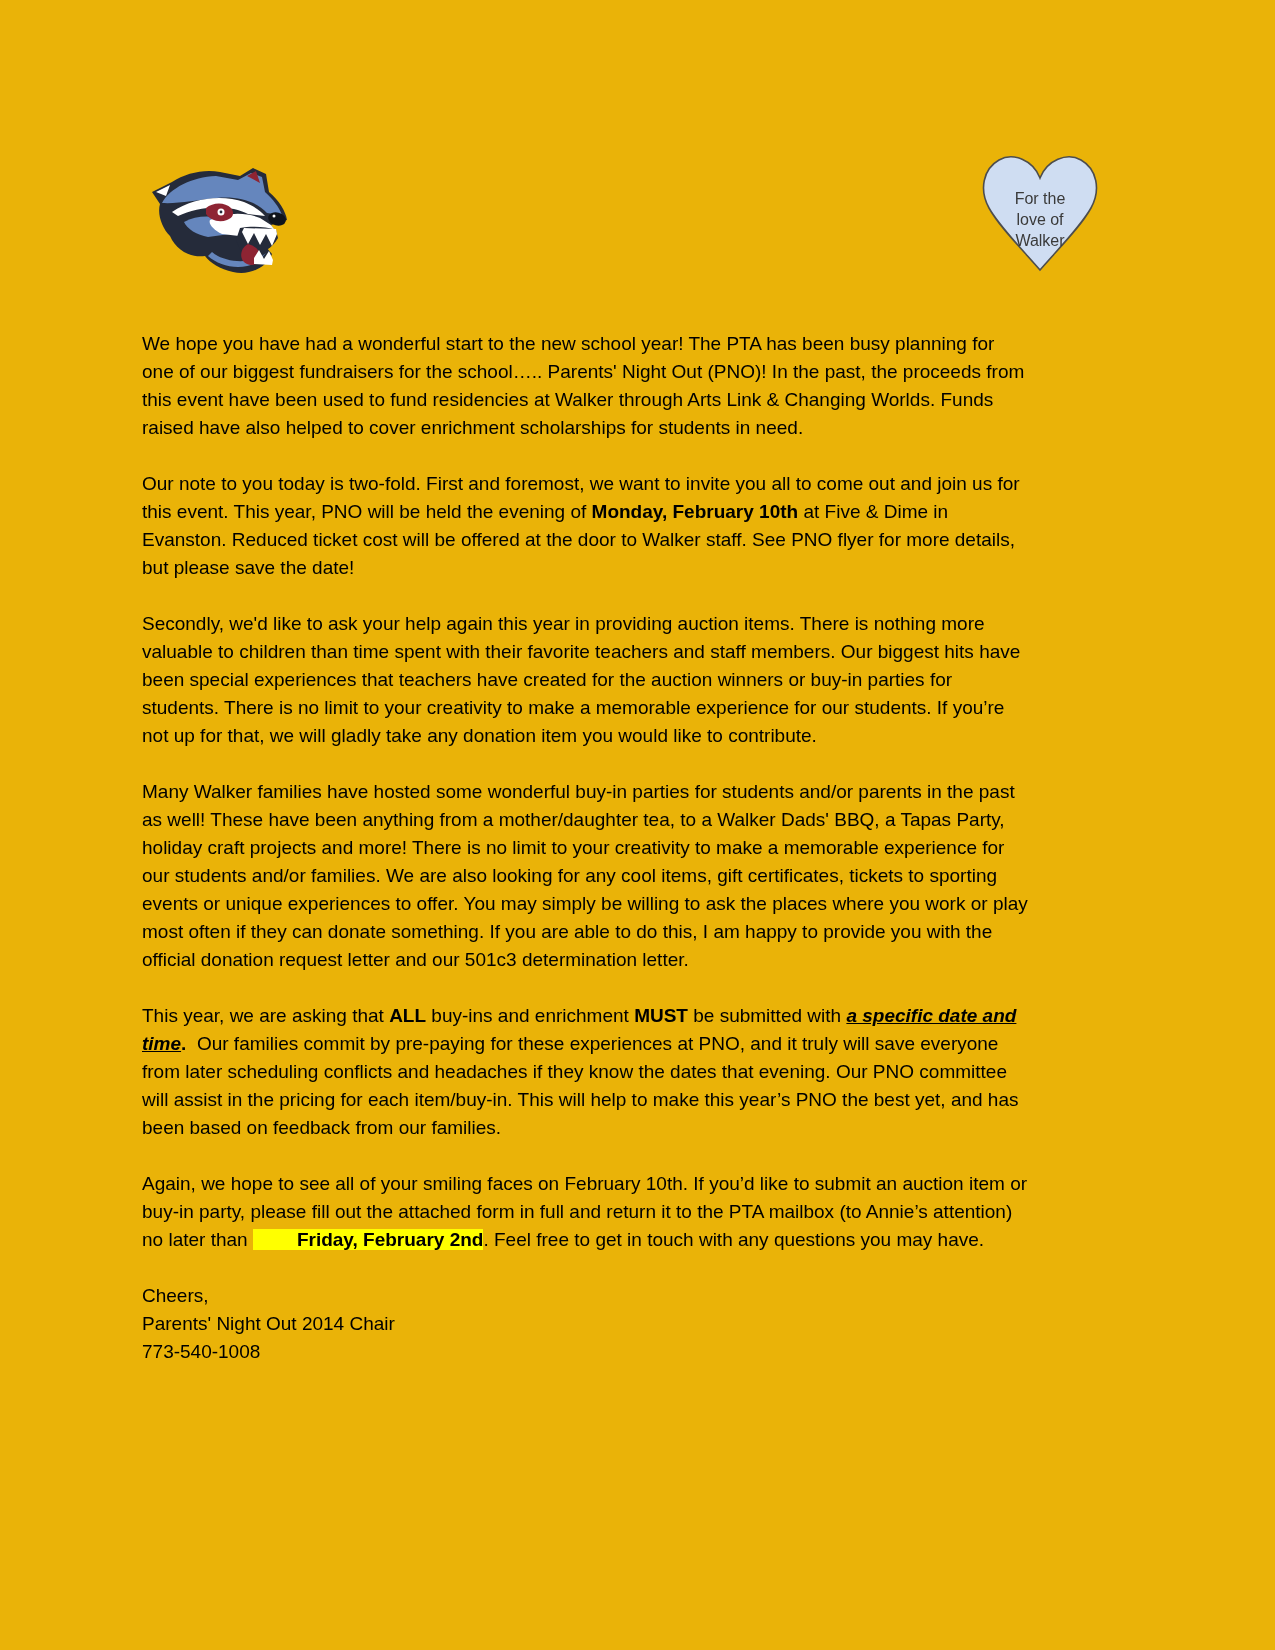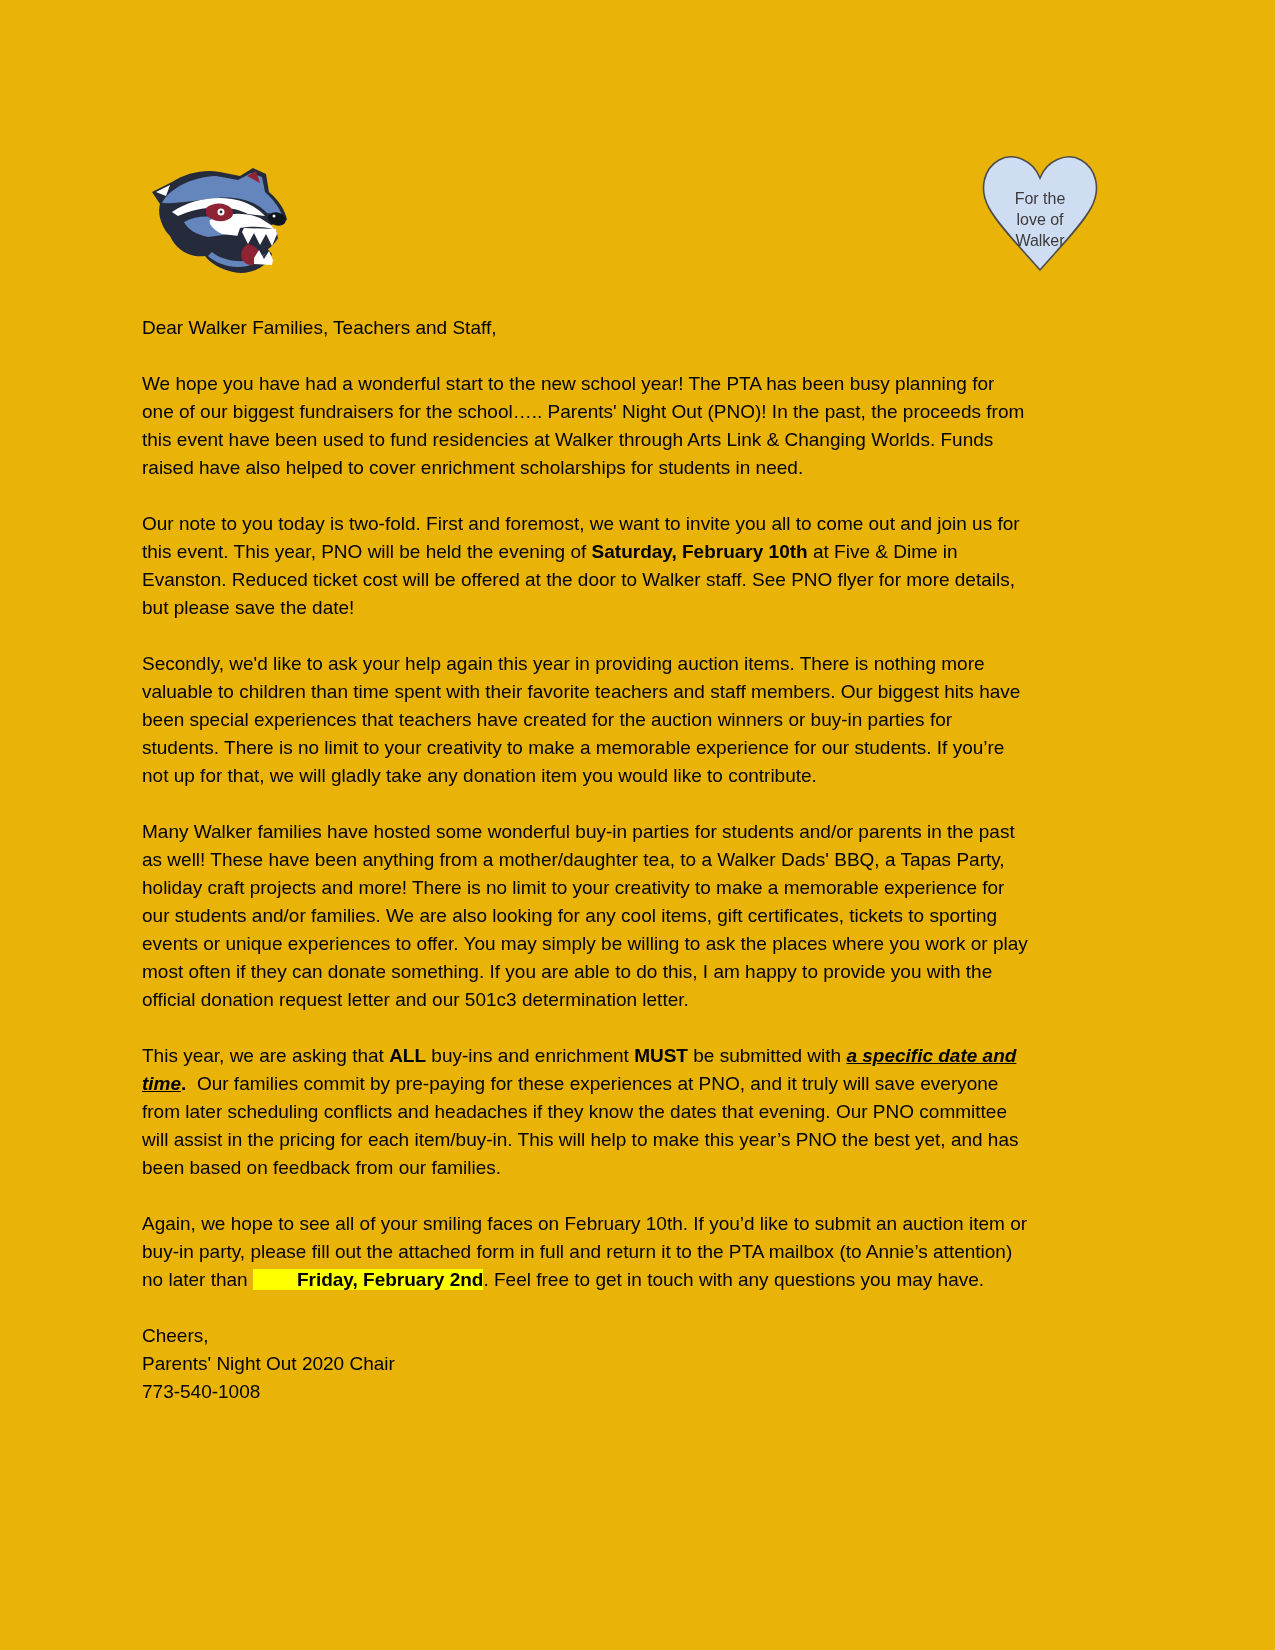--- a/index.html
+++ b/index.html
@@ -74,28 +74,27 @@
       <path d="M65 34 C58 16 38 8 24 16 C8 25 4 46 14 64 C24 82 44 102 65 126 C86 102 106 82 116 64 C126 46 122 25 106 16 C92 8 72 16 65 34 Z" fill="#cfddf2" stroke="#4d4d4d" stroke-width="1.6"></path>
     </svg>
     <div class="heart-text">
       <div>For the</div>
       <div>love of</div>
       <div>Walker</div>
     </div>
   </div>
 
   <div class="letter">
-    <div class="salutation">Dear Walker Families, Teachers and Staff,</div>
     <div>
         <div class="para"><span>We hope you have had a wonderful start to the new school year! The PTA has been busy planning for
 one of our biggest fundraisers for the school….. Parents' Night Out (PNO)! In the past, the proceeds from
 this event have been used to fund residencies at Walker through Arts Link &amp; Changing Worlds. Funds
 raised have also helped to cover enrichment scholarships for students in need.</span></div>
         <div class="para"><span>Our note to you today is two-fold. First and foremost, we want to invite you all to come out and join us for
-this event. This year, PNO will be held the evening of </span><span class="b">Saturday, February 10th</span><span> at Five &amp; Dime in
+this event. This year, PNO will be held the evening of </span><span class="b">Monday, February 10th</span><span> at Five &amp; Dime in
 Evanston. Reduced ticket cost will be offered at the door to Walker staff. See PNO flyer for more details,
 but please save the date!</span></div>
         <div class="para"><span>Secondly, we'd like to ask your help again this year in providing auction items. There is nothing more
 valuable to children than time spent with their favorite teachers and staff members. Our biggest hits have
 been special experiences that teachers have created for the auction winners or buy-in parties for
 students. There is no limit to your creativity to make a memorable experience for our students. If you’re
 not up for that, we will gladly take any donation item you would like to contribute.</span></div>
         <div class="para"><span>Many Walker families have hosted some wonderful buy-in parties for students and/or parents in the past
 as well! These have been anything from a mother/daughter tea, to a Walker Dads' BBQ, a Tapas Party,
 holiday craft projects and more! There is no limit to your creativity to make a memorable experience for
@@ -107,18 +106,18 @@
 time</span><span class="b">.</span><span>  Our families commit by pre-paying for these experiences at PNO, and it truly will save everyone
 from later scheduling conflicts and headaches if they know the dates that evening. Our PNO committee
 will assist in the pricing for each item/buy-in. This will help to make this year’s PNO the best yet, and has
 been based on feedback from our families.</span></div>
         <div class="para"><span>Again, we hope to see all of your smiling faces on February 10th. If you’d like to submit an auction item or
 buy-in party, please fill out the attached form in full and return it to the PTA mailbox (to Annie’s attention)
 no later than </span><span class="b hl">Friday, February 2nd</span><span>. Feel free to get in touch with any questions you may have.</span></div>
       </div>
     <div class="signature">
       <div>Cheers,</div>
-      <div>Parents' Night Out 2020 Chair</div>
+      <div>Parents' Night Out 2014 Chair</div>
       <div>773-540-1008</div>
     </div>
   </div>
 
 </div>
 
 </body></html>

